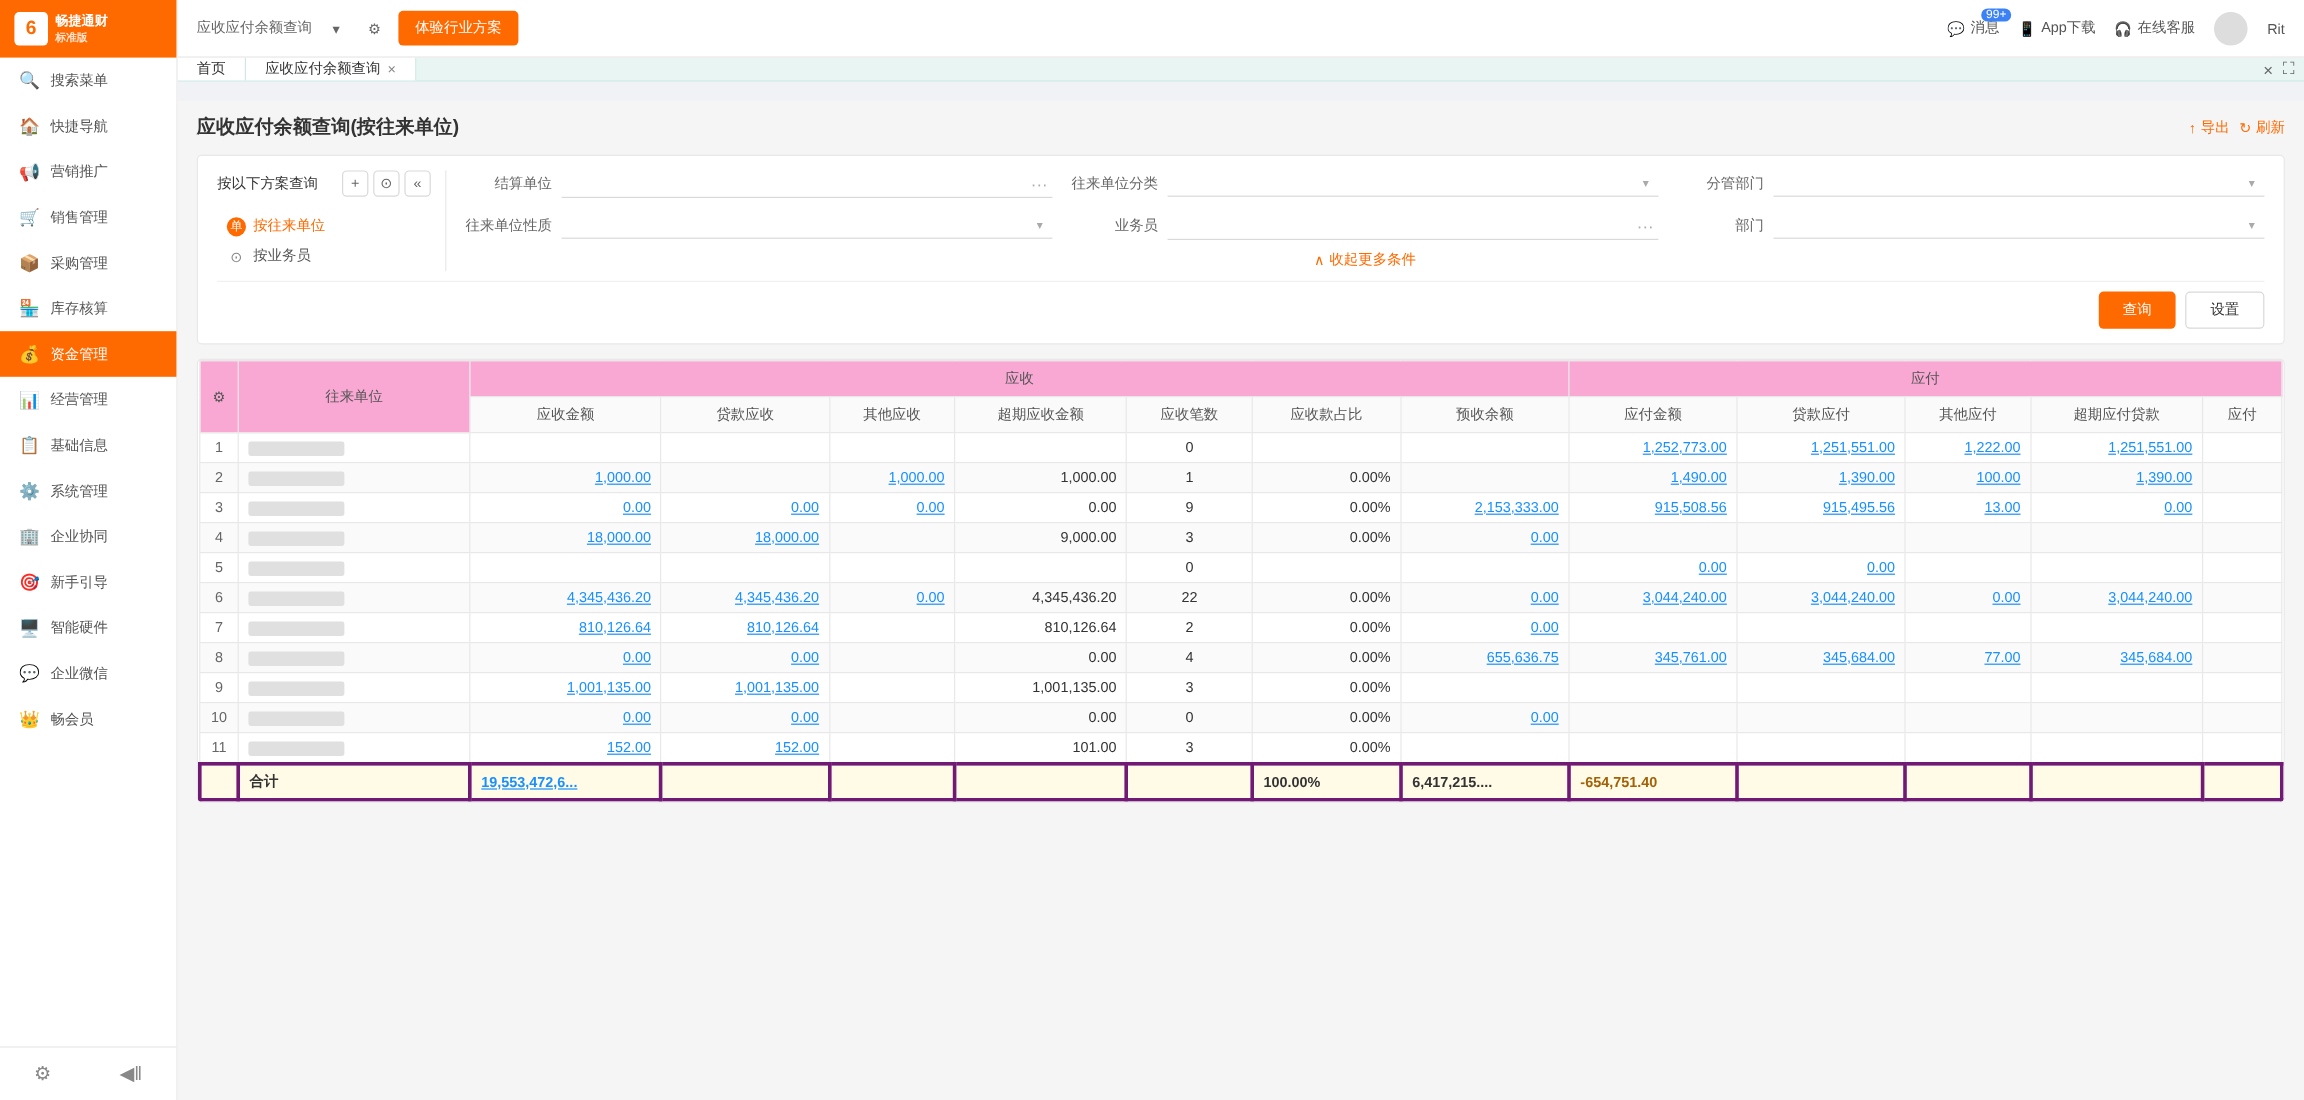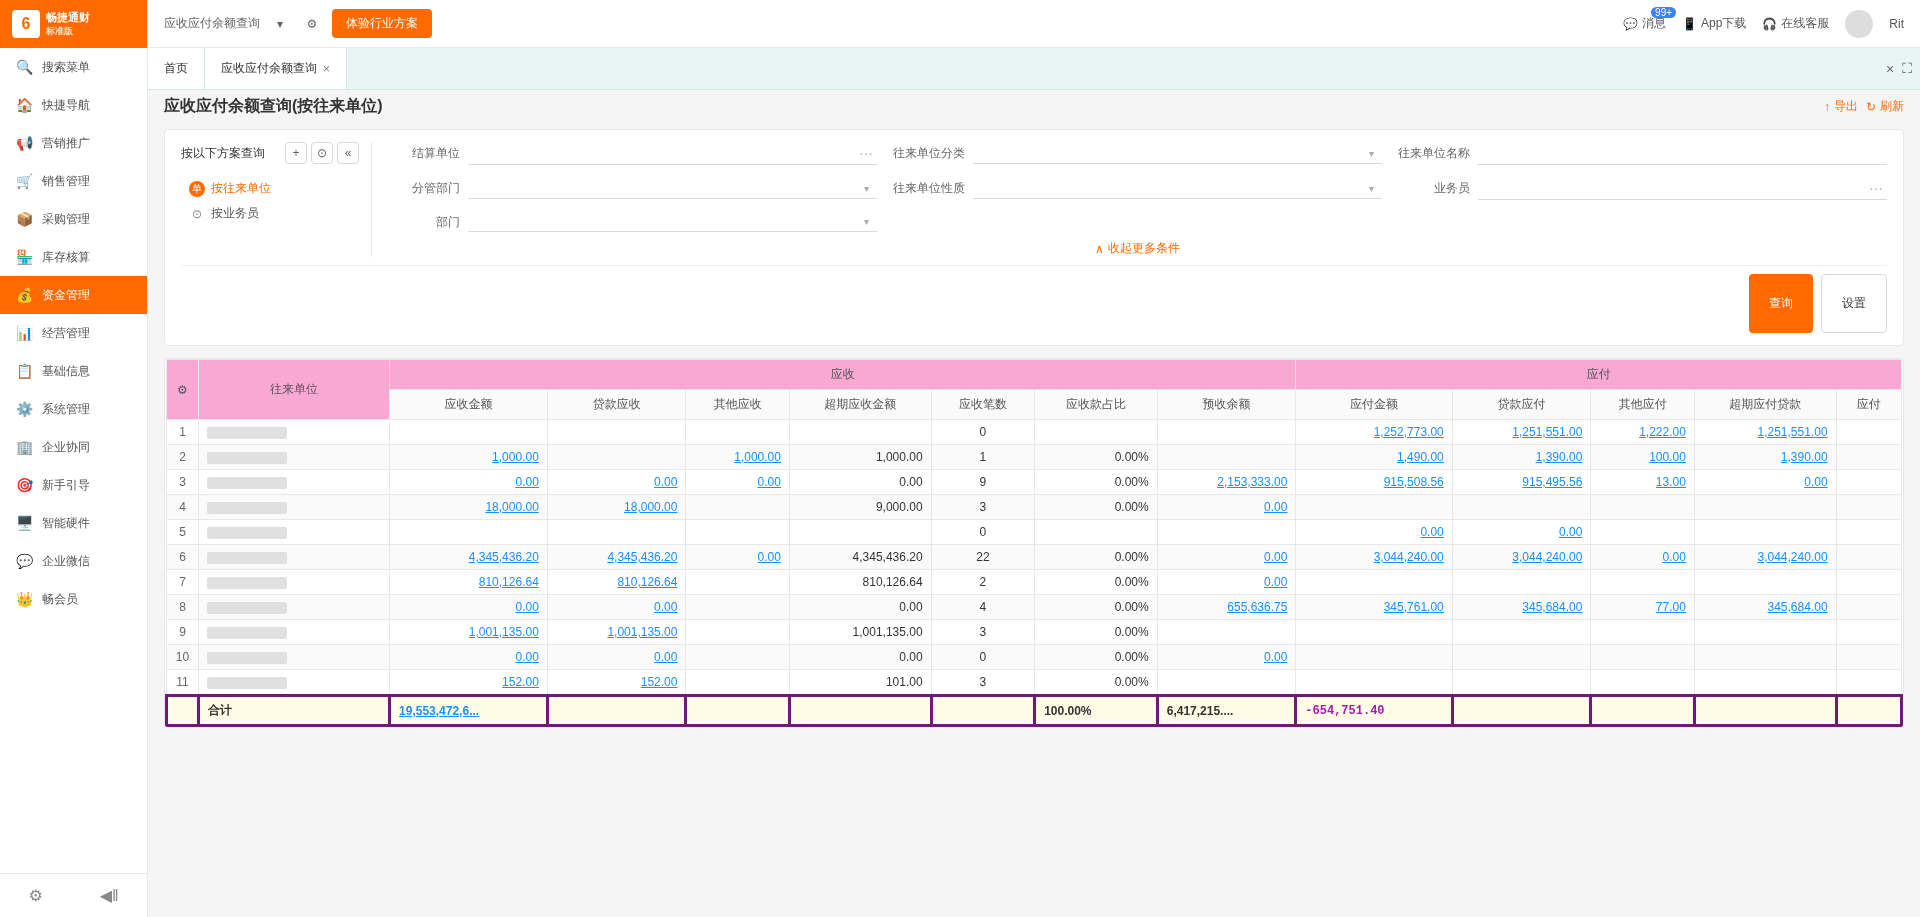--- a/index.html
+++ b/index.html
@@ -46,21 +46,21 @@
       cursor: pointer; font-size: 12px;
     }
     .header-right { display: flex; align-items: center; gap: 16px; }
     .header-badge-item { display: flex; align-items: center; gap: 4px; cursor: pointer; color: #555; font-size: 12px; position: relative; }
     .badge { background: #3b82f6; color: #fff; font-size: 10px; padding: 0 4px; border-radius: 8px; min-width: 18px; text-align: center; position: absolute; top: -8px; right: -10px; }
     .header-avatar { width: 28px; height: 28px; background: #e0e0e0; border-radius: 50%; }
     .header-username { color: #555; font-size: 12px; }
 
     
     .tab-bar {
-      position: fixed; left: 148px; top: 48px; right: 0; height: 42px;
+      position: fixed; left: 148px; top: 48px; right: 0; height: 20px;
       background: #e8f5f3; display: flex; align-items: stretch; z-index: 98;
       border-bottom: 1px solid #d0e8e4;
     }
     .tab-item {
       display: flex; align-items: center; padding: 0 16px; cursor: pointer;
       font-size: 12px; color: #555; border-right: 1px solid #d0e8e4; white-space: nowrap;
     }
     .tab-item.home { background: #fff; color: #333; }
     .tab-item.active { background: #fff; color: #333; }
     .tab-item .tab-close { margin-left: 6px; color: #888; font-size: 12px; cursor: pointer; }
@@ -111,21 +111,21 @@
     .filter-dots { color: #aaa; cursor: pointer; font-size: 14px; padding: 0 4px; }
     .filter-select { display: flex; align-items: center; flex: 1; border-bottom: 1px solid #d9d9d9; cursor: pointer; padding: 4px 8px; justify-content: space-between; }
     .filter-select-text { font-size: 12px; color: #999; }
     .filter-chevron { color: #aaa; font-size: 10px; }
 
     .collapse-btn {
       text-align: center; margin-top: 8px; color: #ff6a00; cursor: pointer; font-size: 12px;
       display: flex; align-items: center; justify-content: center; gap: 4px;
     }
     .query-btn { background: #ff6a00; color: #fff; border: none; padding: 6px 20px; border-radius: 4px; cursor: pointer; font-size: 12px; }
-    .settings-btn { background: #fff; color: #333; border: 1px solid #d9d9d9; padding: 20px 20px; border-radius: 4px; cursor: pointer; font-size: 12px; }
+    .settings-btn { background: #fff; color: #333; border: 1px solid #d9d9d9; padding: 6px 20px; border-radius: 4px; cursor: pointer; font-size: 12px; }
 
     
     .table-container {
       background: #fff; border: 1px solid #e8e8e8; border-radius: 4px; overflow: auto;
     }
     table { width: 100%; border-collapse: collapse; font-size: 12px; }
     thead tr th {
       background: #fafafa; border: 1px solid #e8e8e8; padding: 6px 8px;
       text-align: center; font-weight: 500; color: #555; white-space: nowrap;
     }
@@ -307,24 +307,20 @@
                 <input type="text" style="border: none; outline: none; flex: 1 1 0%; font-size: 12px; background: transparent; padding: 4px;">
                 <span class="filter-dots">···</span>
               </div>
             </div>
             <div class="filter-item">
               <span class="filter-item-label">往来单位分类</span>
               <div class="filter-select">
                 <span class="filter-select-text"></span>
                 <span class="filter-chevron">▾</span>
               </div>
-            </div>
-            <div class="filter-item">
-              <span class="filter-item-label">往来单位名称</span>
-              <input class="filter-input" type="text" style="">
             </div>
 
             <div class="filter-item">
               <span class="filter-item-label">分管部门</span>
               <div class="filter-select">
                 <span class="filter-select-text"></span>
                 <span class="filter-chevron">▾</span>
               </div>
             </div>
             <div class="filter-item">
@@ -593,21 +589,21 @@
           <tr class="tfoot-row">
             <td class="td-gear"></td>
             <td style="text-align:left;">合计</td>
             <td class="td-link">19,553,472,6...</td>
             <td></td>
             <td></td>
             <td></td>
             <td></td>
             <td>100.00%</td>
             <td>6,417,215....</td>
-            <td style="color:#a21caf;font-family:Liberation Mono, monospace;">-654,751.40</td>
+            <td style="color:#a16207;">-654,751.40</td>
             <td></td>
             <td></td>
             <td></td>
             <td></td>
           </tr>
         </tfoot>
       </table>
     </div>
   </div>
 </div>

